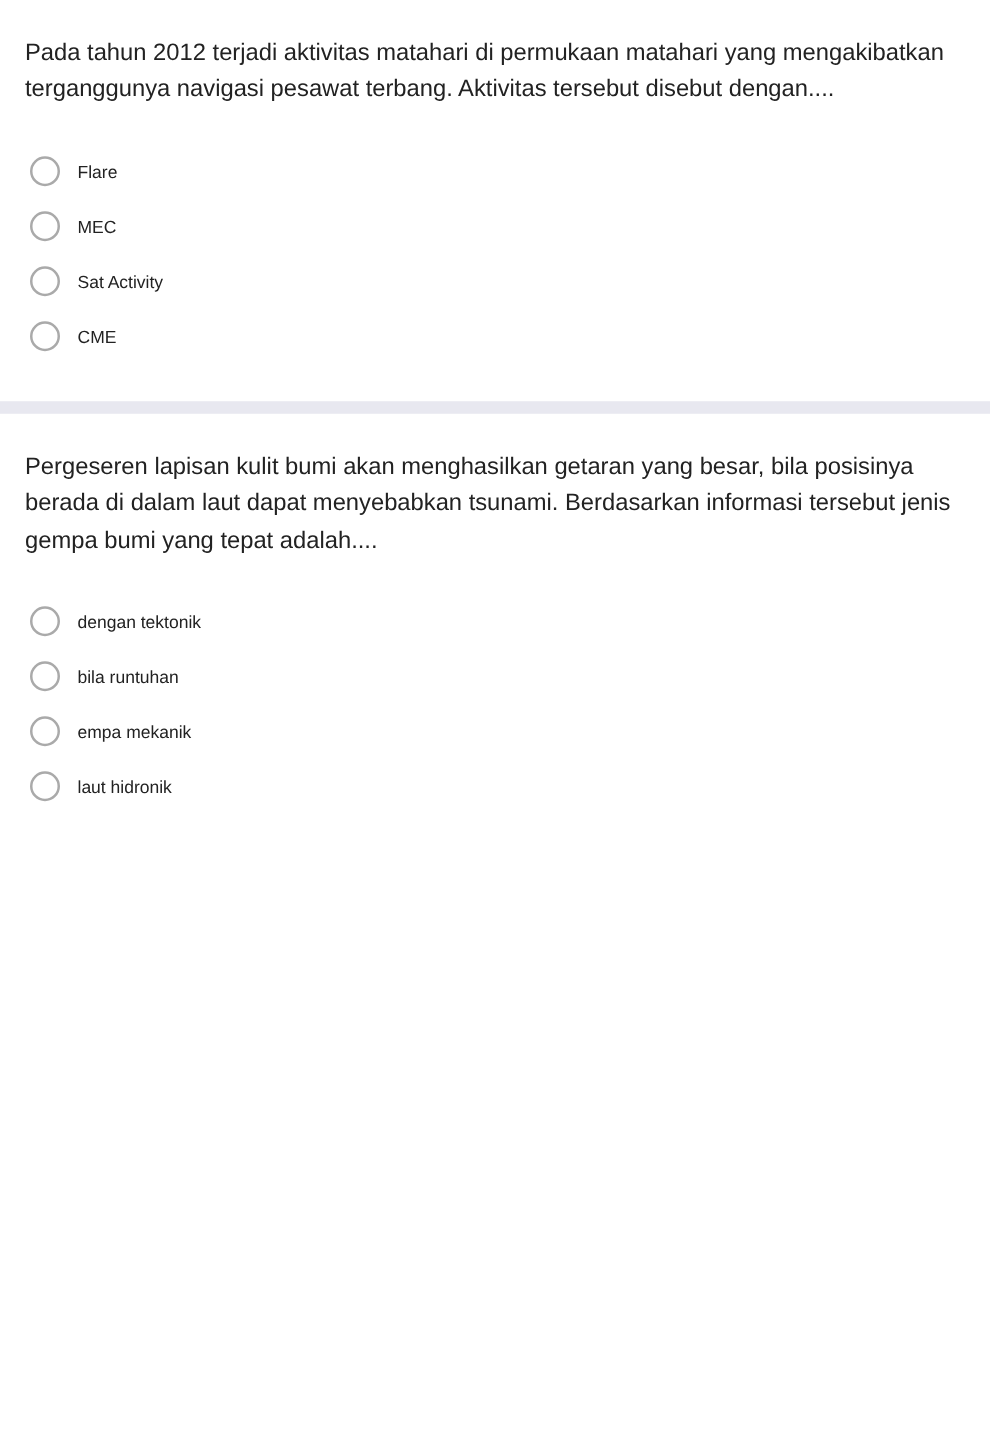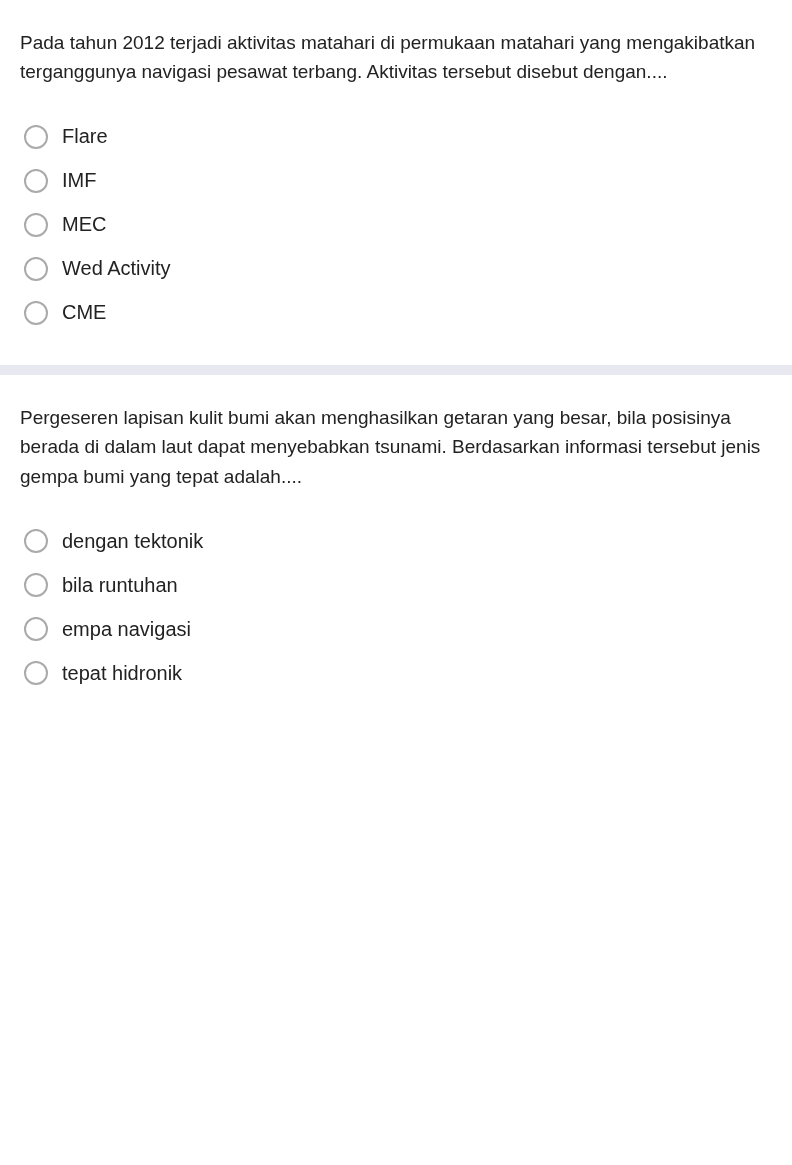--- a/index.html
+++ b/index.html
@@ -31,21 +31,21 @@
     .options-list {
       list-style: none;
       padding: 0;
       margin: 0;
     }
 
     .option-item {
       display: flex;
       align-items: center;
       padding: 10px 4px;
-      font-size: 20px;
+      font-size: 14px;
       color: #222;
       gap: 14px;
     }
 
     .radio-circle {
       width: 24px;
       height: 24px;
       border-radius: 50%;
       border: 2px solid #aaa;
       background: #fff;
@@ -70,29 +70,25 @@
 
 <div class="question-block">
   <p class="question-text">Pada tahun 2012 terjadi aktivitas matahari di permukaan matahari yang mengakibatkan terganggunya navigasi pesawat terbang. Aktivitas tersebut disebut dengan....</p>
   <ul class="options-list">
   <li class="option-item">
         <span class="radio-circle"></span>
         <span>Flare</span>
       </li>
       <li class="option-item">
         <span class="radio-circle"></span>
-        <span>IMF</span>
-      </li>
-      <li class="option-item">
-        <span class="radio-circle"></span>
         <span>MEC</span>
       </li>
       <li class="option-item">
         <span class="radio-circle"></span>
-        <span>Wed Activity</span>
+        <span>Sat Activity</span>
       </li>
       <li class="option-item">
         <span class="radio-circle"></span>
         <span>CME</span>
       </li>
     </ul>
 </div>
 
 <div class="divider"></div>
 
@@ -102,20 +98,20 @@
   <li class="option-item">
         <span class="radio-circle"></span>
         <span>dengan tektonik</span>
       </li>
       <li class="option-item">
         <span class="radio-circle"></span>
         <span>bila runtuhan</span>
       </li>
       <li class="option-item">
         <span class="radio-circle"></span>
-        <span>empa navigasi</span>
+        <span>empa mekanik</span>
       </li>
       <li class="option-item">
         <span class="radio-circle"></span>
-        <span>tepat hidronik</span>
+        <span>laut hidronik</span>
       </li>
     </ul>
 </div>
 
 </body></html>

